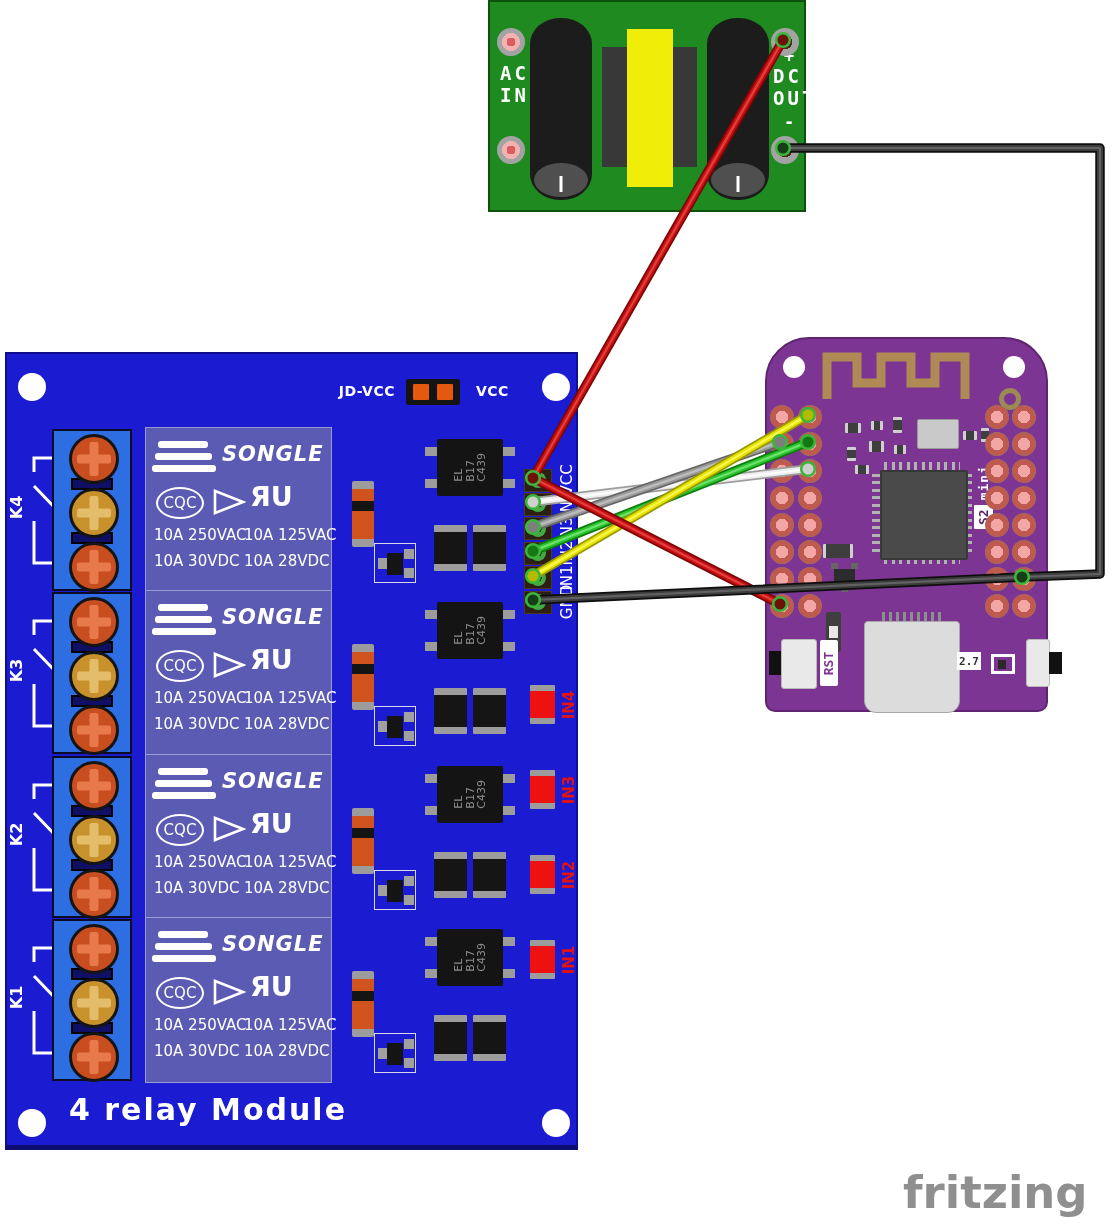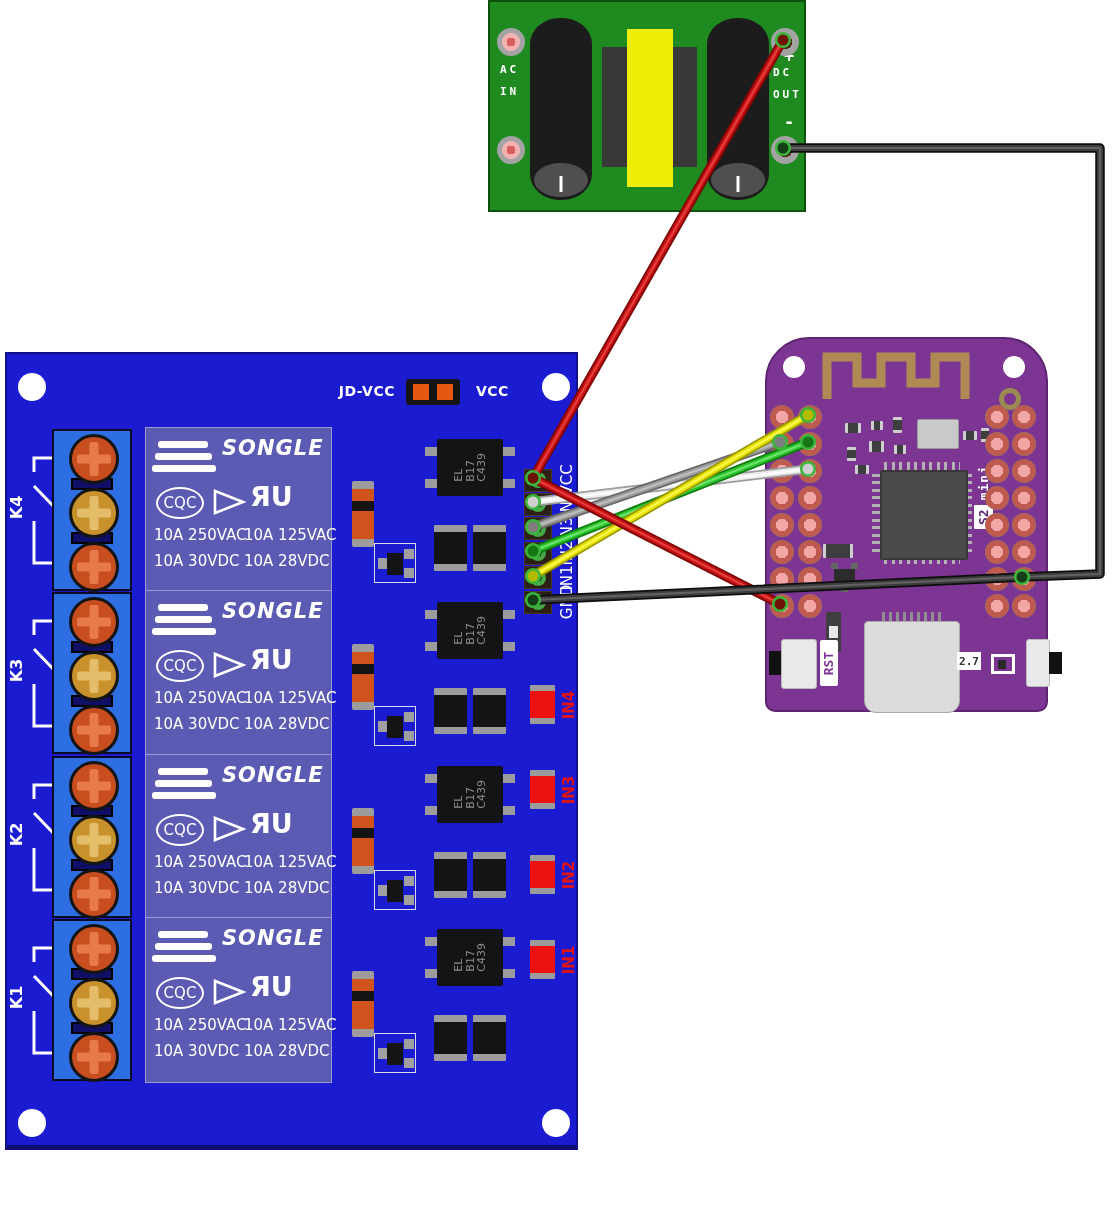--- a/index.html
+++ b/index.html
@@ -2,21 +2,21 @@
 <html><head>
 <meta charset="utf-8">
 <style>
   html,body{margin:0;padding:0;background:#ffffff;}
   #canvas{position:relative;width:1116px;height:1218px;background:#fff;overflow:hidden;
           font-family:"DejaVu Sans",sans-serif;}
   .abs{position:absolute;}
   
   #psu{left:488px;top:0;width:318px;height:212px;background:#1f8a1f;
        border:2px solid #0c520c;box-sizing:border-box;z-index:10;}
-  .psu-txt{color:#fff;font-family:"DejaVu Sans Mono",monospace;font-size:11px;font-weight:bold;
+  .psu-txt{color:#fff;font-family:"DejaVu Sans Mono",monospace;font-size:19px;font-weight:bold;
            letter-spacing:3px;line-height:1;}
   .psu-pin{width:28px;height:28px;border-radius:50%;}
   .pin-pink{background:radial-gradient(circle,#d95f5f 0 22%,#f2b2b2 22% 46%,#a3a3a3 46% 100%);}
   .pin-gray{background:radial-gradient(circle,#4a2a12 0 36%,#a3a3a3 36% 100%);}
   .cap{width:62px;height:182px;background:#1c1c1c;border-radius:30px/26px;}
   .cap-base{position:absolute;left:4px;bottom:3px;width:54px;height:34px;border-radius:50%;background:#4f4f4f;}
   .cap-tick{position:absolute;left:50%;bottom:8px;width:3px;height:16px;background:#fff;transform:translateX(-50%);}
   
   #relay{left:5px;top:352px;width:573px;height:798px;background:#1b1bd1;
          border:2px solid #10108e;border-bottom:5px solid #0d0d72;box-sizing:border-box;z-index:10;}
@@ -30,21 +30,21 @@
   .rot{transform:rotate(-90deg);white-space:nowrap;}
   .tblock{left:45px;top:2px;width:80px;height:162px;background:#2d6fe3;border:2px solid #0b0b26;box-sizing:border-box;}
   .slot{left:17px;width:42px;height:12px;background:#0f0f66;border:2px solid #000;box-sizing:border-box;}
   .screw{left:15px;width:44px;height:44px;border-radius:50%;border:3px solid #141414;overflow:hidden;}
   .screw-o{background:#c84e20;}  .screw-o .sh,.screw-o .sv{background:#e8794a;}
   .screw-g{background:#c9912c;}  .screw-g .sh,.screw-g .sv{background:#e3bd6a;}
   .sh{position:absolute;left:50%;top:50%;width:34px;height:9px;transform:translate(-50%,-50%);border-radius:2px;}
   .sv{position:absolute;left:50%;top:50%;width:9px;height:34px;transform:translate(-50%,-50%);border-radius:2px;}
   .relay-body{left:138px;top:0;width:187px;height:166px;background:#5b5bb3;border:1px solid #9a9ad2;box-sizing:border-box;}
   .bar{height:7px;background:#fff;border-radius:3px;}
-  .brand{left:76px;top:8px;color:#fff;font-size:21px;font-weight:bold;font-style:italic;letter-spacing:1px;}
+  .brand{left:76px;top:14px;color:#fff;font-size:21px;font-weight:bold;font-style:italic;letter-spacing:1px;}
   .cqc{left:10px;top:59px;width:48px;height:32px;border:2px solid #fff;border-radius:50%;
        display:flex;align-items:center;justify-content:center;color:#fff;font-size:15px;box-sizing:border-box;}
   .ur{left:104px;top:53px;color:#fff;font-size:27px;font-weight:bold;}
   .rating{color:#fff;font-size:15px;white-space:nowrap;}
   .resistor{left:345px;top:54px;width:22px;height:66px;border-radius:2px;
     background:linear-gradient(180deg,#9c9c9c 0 8px,#d0521c 8px 20px,#141414 20px 30px,#d0521c 30px 58px,#9c9c9c 58px);}
   .transistor{left:367px;top:116px;width:42px;height:40px;border:1px solid #d8d8ee;box-sizing:border-box;}
   .t-body{left:12px;top:9px;width:16px;height:22px;background:#141414;}
   .t-pad{background:#a0a0a0;}
   .opto{left:430px;top:12px;width:66px;height:57px;background:#141414;border-radius:2px;}
@@ -437,20 +437,21 @@
         <div class="abs led" style="top: 501px;"></div>
         <div class="abs led-lbl" style="top: 501px;">
           <span class="rot">IN2</span>
         </div>
         <div class="abs led" style="top: 586px;"></div>
         <div class="abs led-lbl" style="top: 586px;">
           <span class="rot">IN1</span>
         </div>
       </div>
 
+    <div id="relay-title" class="abs">4 relay Module</div>
   </div>
 
   <div id="mcu" class="abs">
     <div class="abs hole" style="left:16px;top:17px;width:22px;height:22px"></div>
     <div class="abs hole" style="left:236px;top:17px;width:22px;height:22px"></div>
     <svg class="abs" style="left:50px;top:2px" width="160" height="62" viewBox="0 0 160 62">
       <path d="M10,58 L10,16 L40,16 L40,42 L64,42 L64,16 L94,16 L94,42 L118,42 L118,16 L148,16 L148,58" fill="none" stroke="#b08a55" stroke-width="9"></path>
     </svg>
     <div id="gold-ring" class="abs"></div>
 
@@ -570,13 +571,14 @@
       <circle cx="533" cy="576" r="6.8" fill="#b3bb00" stroke="#3cb53c" stroke-width="2.6"></circle>
       <circle cx="808" cy="415" r="6.8" fill="#b3bb00" stroke="#3cb53c" stroke-width="2.6"></circle>
       <circle cx="783" cy="40" r="6.8" fill="#6e1208" stroke="#3cb53c" stroke-width="2.6"></circle>
       <circle cx="533" cy="478" r="6.8" fill="#6e1208" stroke="#3cb53c" stroke-width="2.6"></circle>
       <circle cx="780" cy="604" r="6.8" fill="#6e1208" stroke="#3cb53c" stroke-width="2.6"></circle>
       <circle cx="533" cy="600" r="6.8" fill="#173f17" stroke="#3cb53c" stroke-width="2.6"></circle>
       <circle cx="1022" cy="577" r="6.8" fill="#173f17" stroke="#3cb53c" stroke-width="2.6"></circle>
       <circle cx="783" cy="148" r="6.8" fill="#173f17" stroke="#3cb53c" stroke-width="2.6"></circle>
     </svg>
 
+  <div id="watermark" class="abs">fritzing</div>
 </div>
 
 </body></html>

